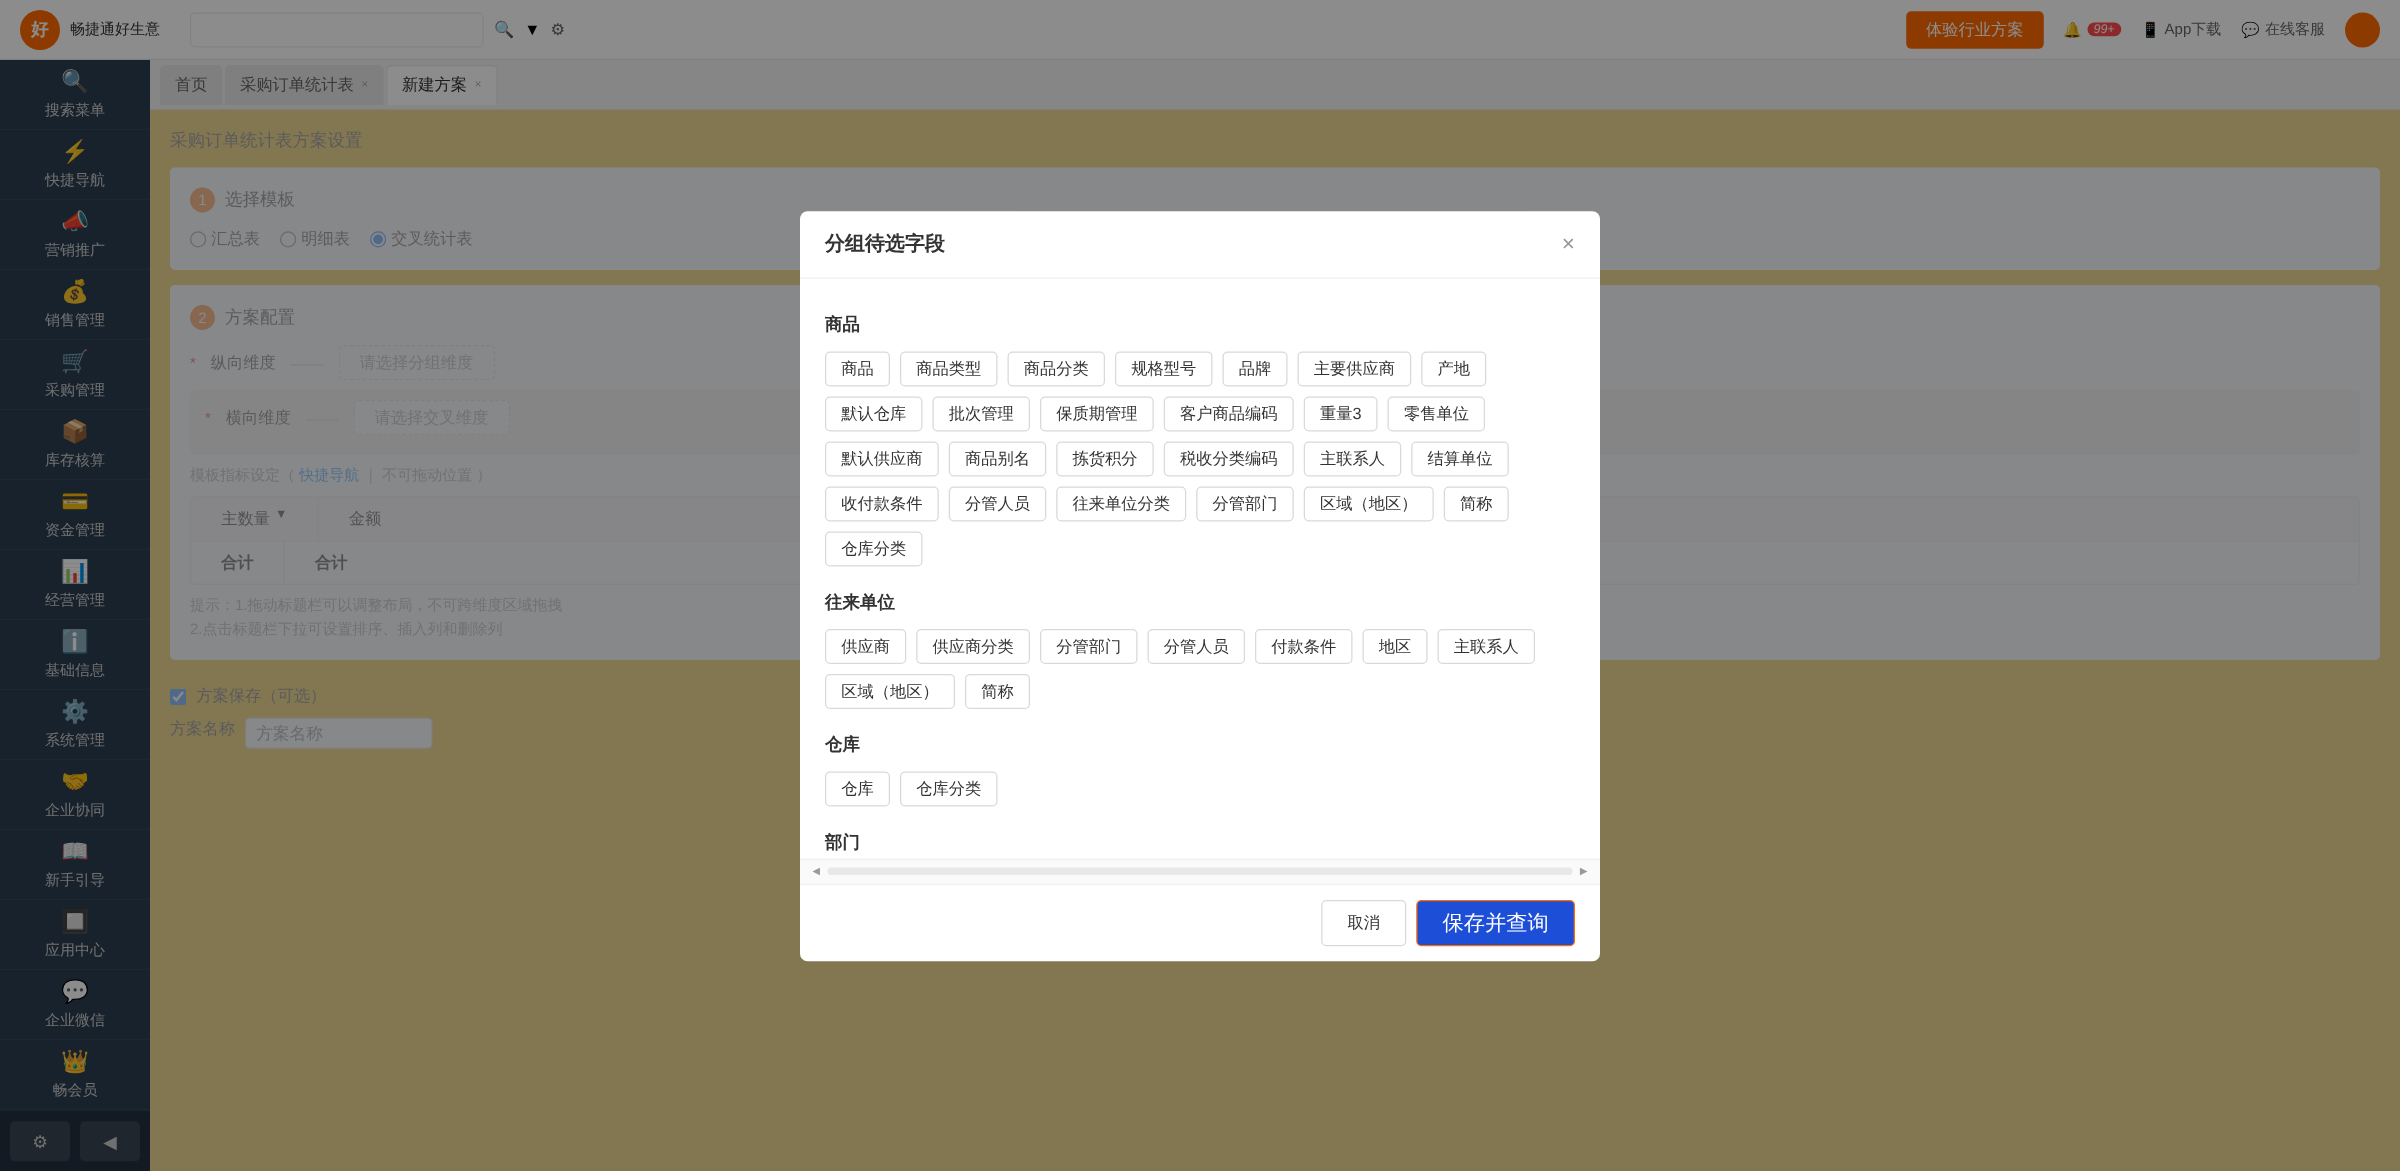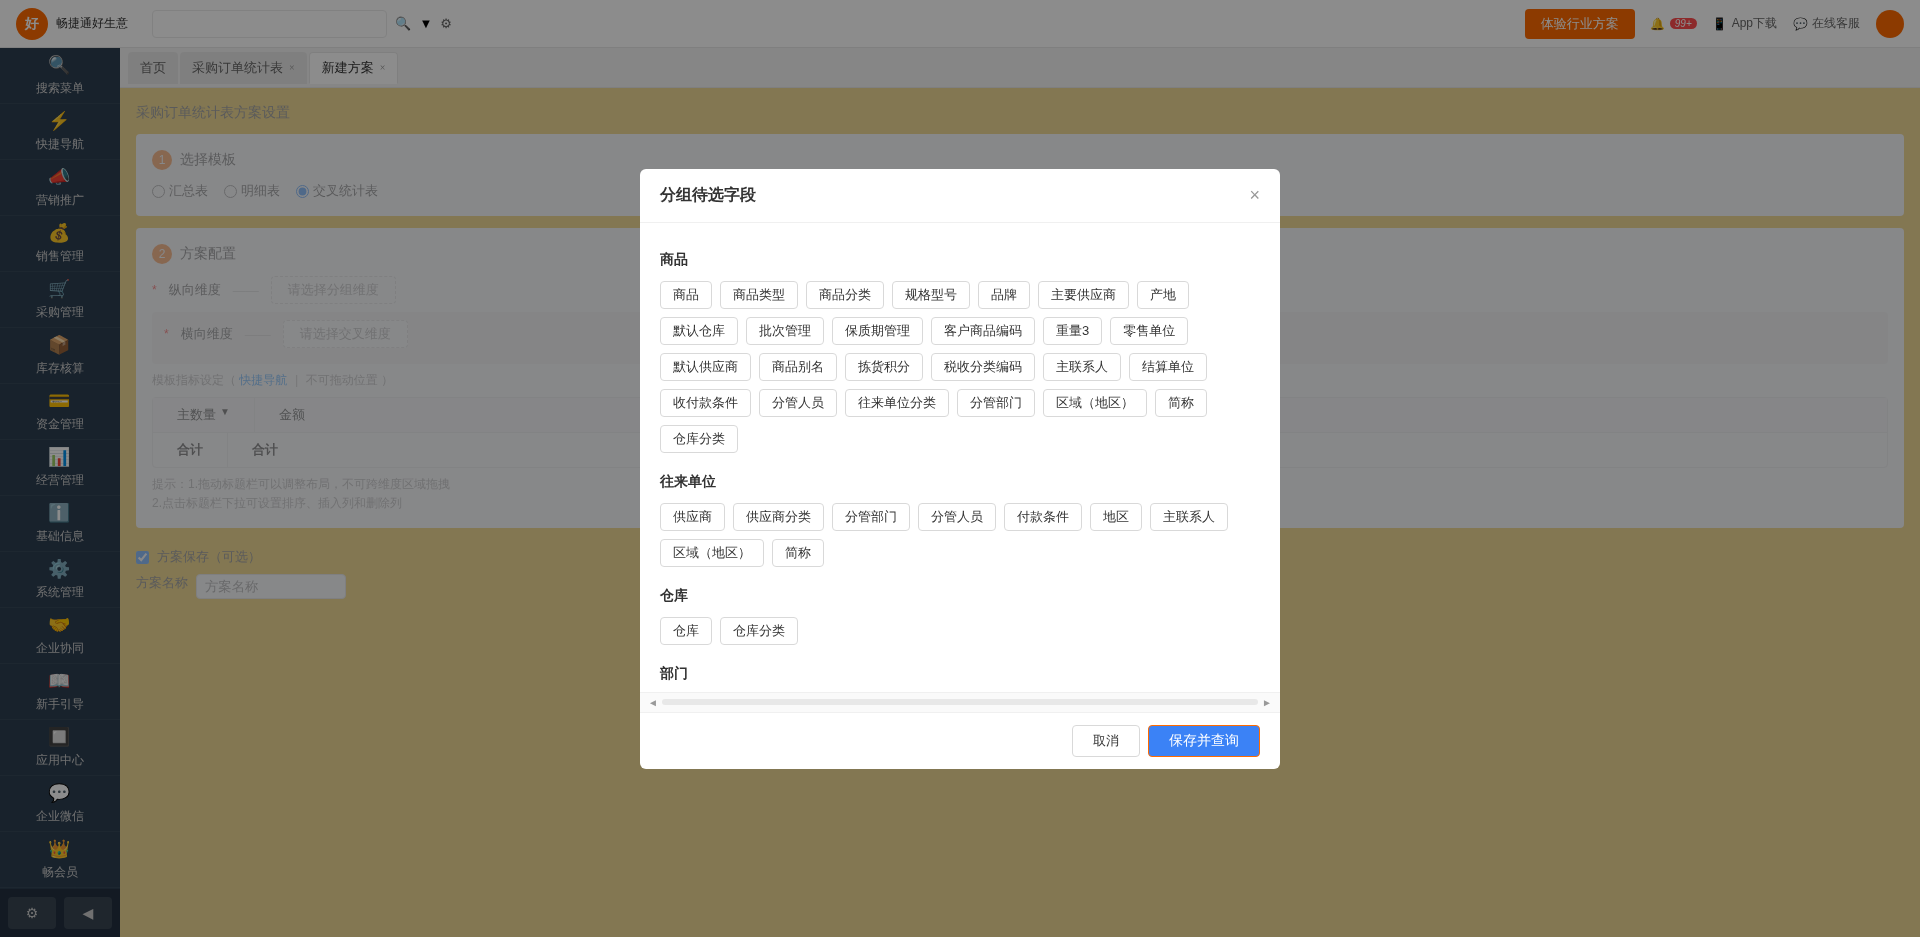--- a/index.html
+++ b/index.html
@@ -316,24 +316,24 @@
       border: 1px solid #d9d9d9;
       background: #fff;
       border-radius: 4px;
       cursor: pointer;
       font-size: 13px;
       color: #333;
     }
     .btn-primary {
       padding: 6px 20px;
       border: 1px solid #ff6b00;
-      background: #3b82f6;
+      background: #1d4ed8;
       border-radius: 4px;
       cursor: pointer;
-      font-size: 14px;
+      font-size: 17px;
       color: #fff;
     }
 
     
     .bg-form {
       opacity: 0.4;
     }
   </style>
 </head>
 <body>

